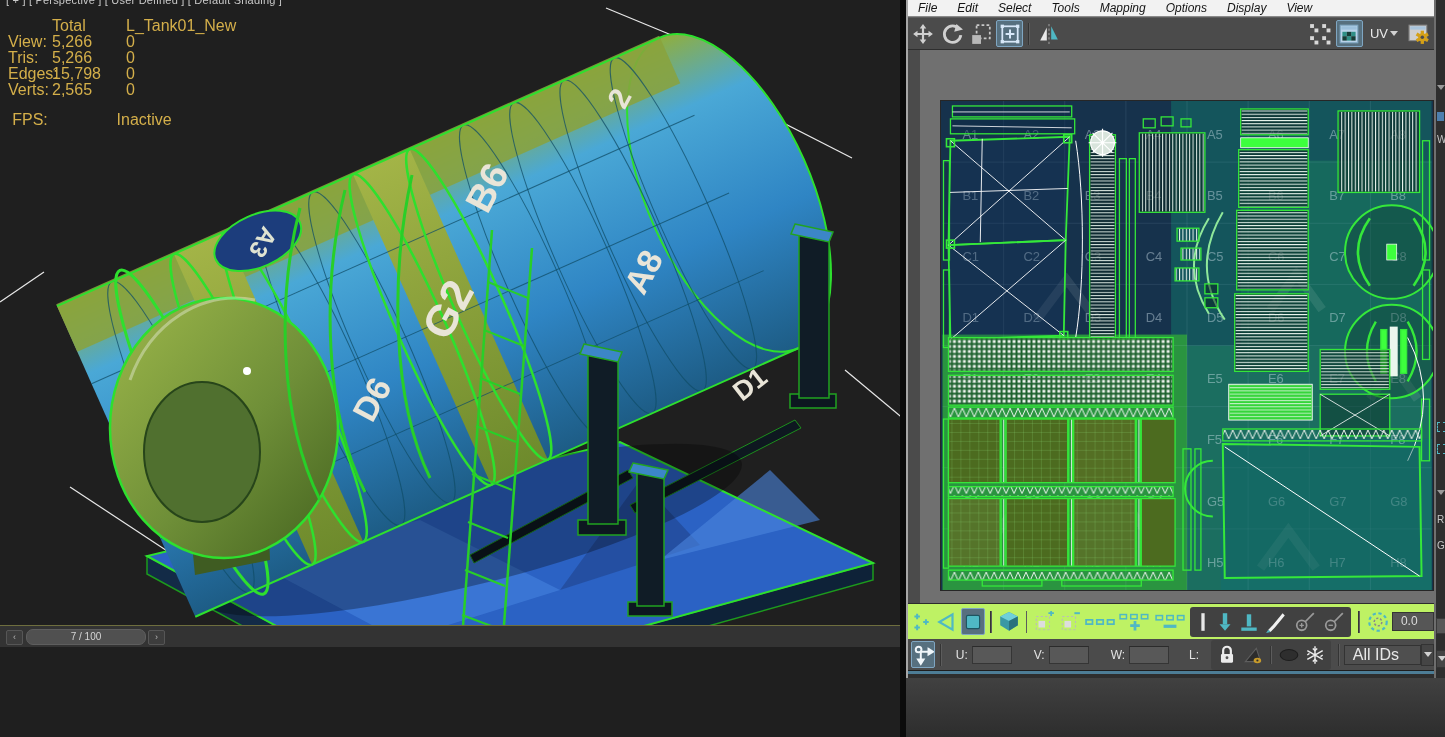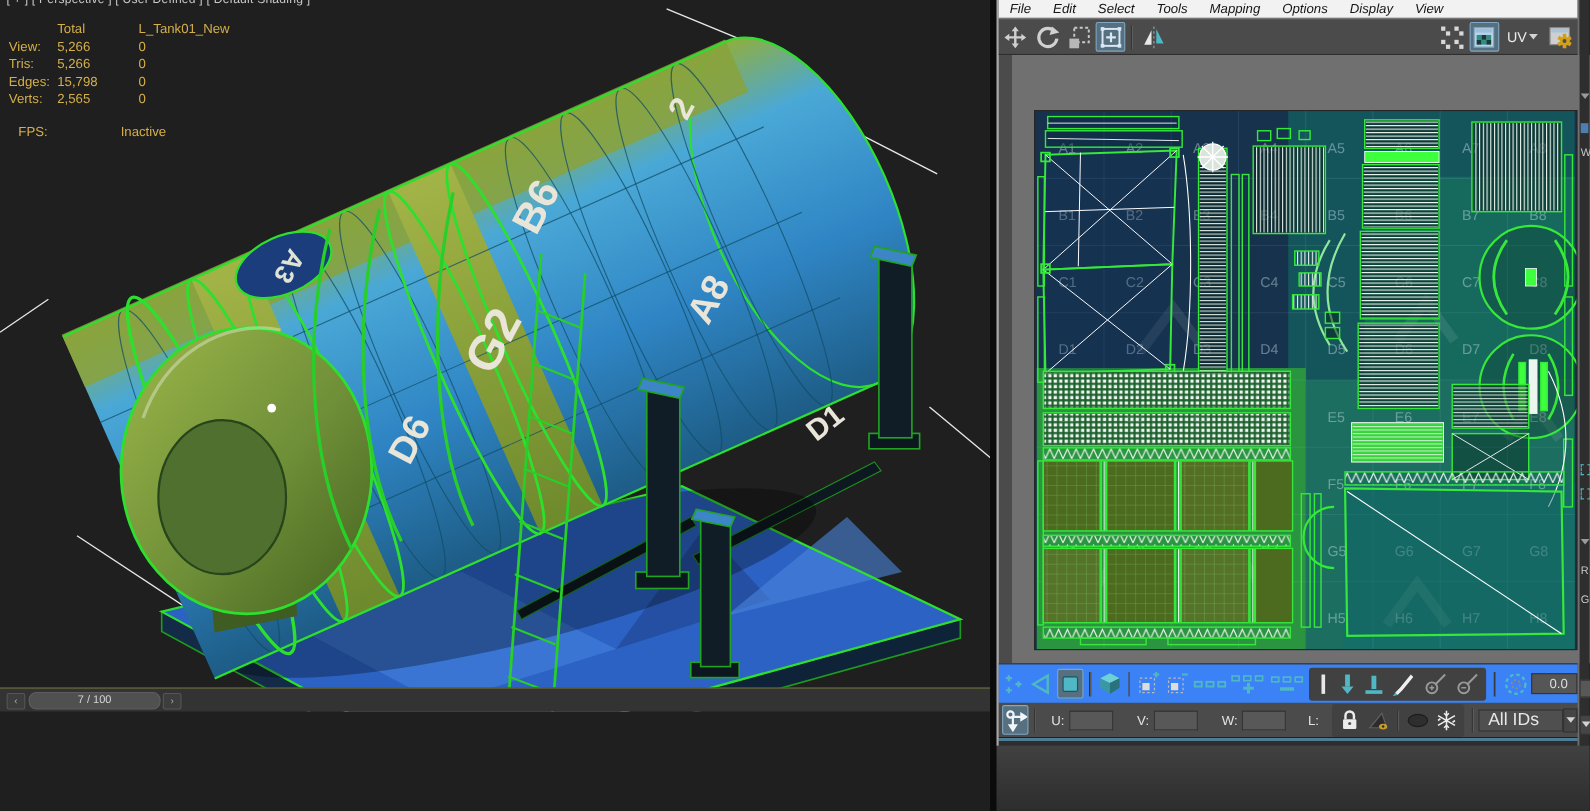--- a/index.html
+++ b/index.html
@@ -1,21 +1,21 @@
 <!DOCTYPE html>
 <html><head>
 <meta charset="utf-8">
 <style>
   html,body{margin:0;padding:0;width:1445px;height:737px;overflow:hidden;background:#1f1f1f;
     font-family:"Liberation Sans",sans-serif;-webkit-font-smoothing:antialiased;}
   .abs{position:absolute;}
   
   #viewport{position:absolute;left:0;top:0;width:905px;height:647px;background:#1f1f1f;overflow:hidden;}
   #vp-label{position:absolute;left:6px;top:-6px;color:#c9c9c9;font-size:11px;letter-spacing:.2px;}
-  #stats{position:absolute;left:8px;top:18px;color:#d4af4a;font-size:12px;line-height:16px;}
+  #stats{position:absolute;left:8px;top:18px;color:#d4af4a;font-size:16px;line-height:16px;}
   .stat-row{display:grid;grid-template-columns:44px 74px auto;}
   .stat-row span{white-space:nowrap;}
   #fps-row{margin-top:14px;display:grid;grid-template-columns:44px auto;text-align:center;}
   
   #timebar{position:absolute;left:0;bottom:0;width:905px;height:21px;background:#333;border-top:1px solid #6e6e3e;}
   .tl-btn{position:absolute;top:4px;width:15px;height:13px;background:#3d3d3d;border:1px solid #565656;
     color:#b5b5b5;font-size:9px;line-height:12px;text-align:center;border-radius:2px;}
   #tl-track{position:absolute;left:26px;top:3px;width:118px;height:14px;background:#505050;border:1px solid #5e5e5e;
     border-radius:7px;color:#d5d5d5;font-size:10px;text-align:center;line-height:14px;}
   
@@ -33,22 +33,22 @@
   .ico.pressed{background:#57707f;border:1px solid #7fa6c2;border-radius:2px;}
   .sep{width:1px;height:22px;background:#343434;border-right:1px solid #5c5c5c;margin:0 4px;}
   .spacer{flex:1;}
   #uv-text{color:#e9e9e9;font-size:13px;margin:0 2px 0 6px;}
   .tiny-arrow{width:0;height:0;border-left:4px solid transparent;border-right:4px solid transparent;border-top:5px solid #d2d2d2;}
   
   #canvas-area{position:absolute;left:12px;top:50px;width:100%;height:553px;background:#707070;overflow:hidden;}
   #texture{position:absolute;left:20px;top:50px;width:492px;height:489px;border:1px solid #262626;background:#16324c;}
   .cellLabel{fill:rgba(215,230,240,0.42);font-size:13px;font-family:"Liberation Sans",sans-serif;}
   
-  #uv-btoolbar{position:absolute;left:0;top:603px;width:100%;height:36px;background:#3b82f6;border-top:1px solid #2c2c2c;
-    display:flex;align-items:center;box-sizing:border-box;text-align:center;}
+  #uv-btoolbar{position:absolute;left:0;top:603px;width:100%;height:36px;background:#bef264;border-top:1px solid #2c2c2c;
+    display:flex;align-items:center;box-sizing:border-box;}
   .subpanel{background:#414141;border-radius:3px;display:flex;align-items:center;height:30px;padding:0 3px;margin:0 3px;}
   #softsel-field{background:#565656;border:1px solid #343434;color:#dcdcdc;font-size:12px;width:52px;height:17px;
     line-height:17px;padding-left:8px;}
   #uv-statusbar{position:absolute;left:0;top:639px;width:100%;height:31px;background:#4b4b4b;display:flex;align-items:center;box-sizing:border-box;}
   .uvw-label{color:#e3e3e3;font-size:12px;margin:0 4px 0 10px;}
   .numfield{background:#585858;border:1px solid #353535;border-top-color:#2b2b2b;height:16px;width:52px;}
   #id-filter{background:#4f4f4f;border:1px solid #333;color:#e8e8e8;font-size:16px;height:18px;line-height:18px;
     padding-left:8px;width:92px;}
   #id-arrow{width:15px;height:20px;background:#454545;border:1px solid #333;display:flex;align-items:center;justify-content:center;}
   #winframe-bottom{position:absolute;left:0;top:670px;width:100%;height:8px;

